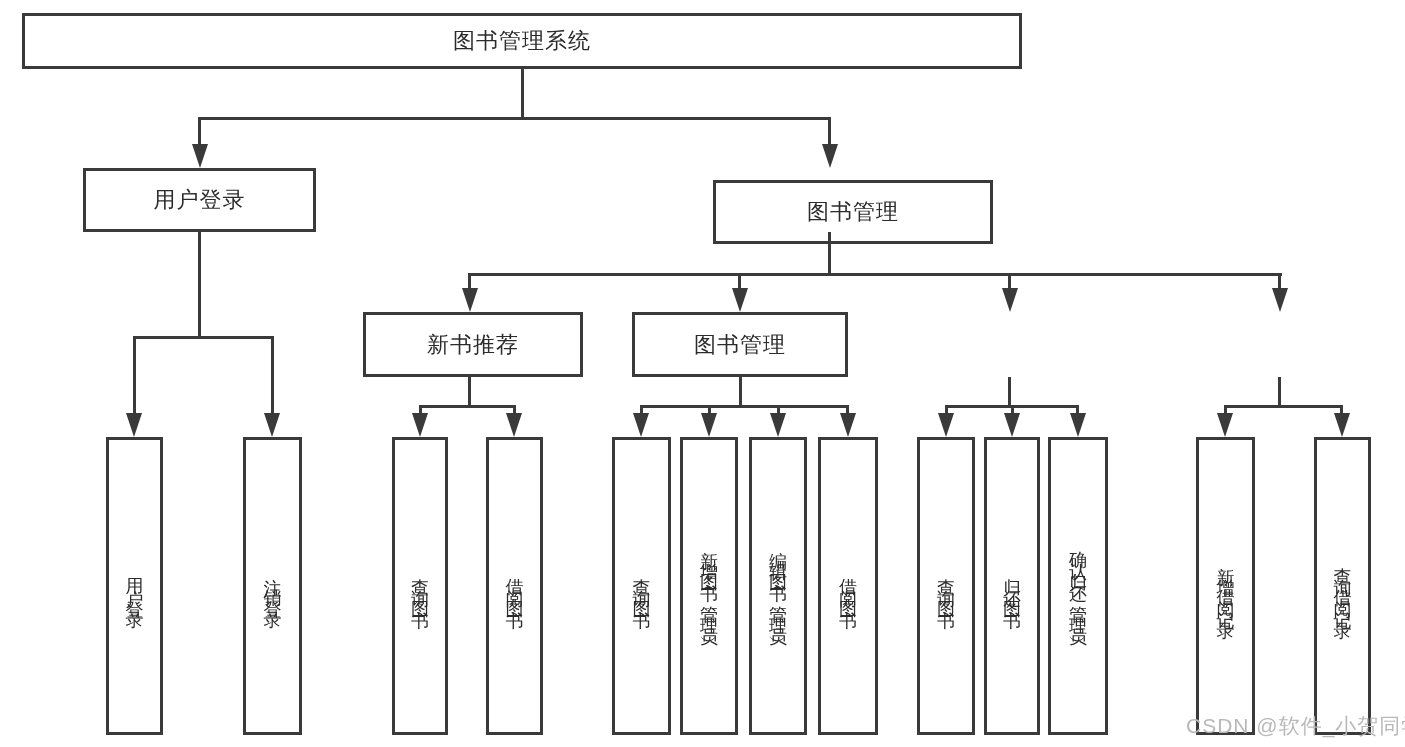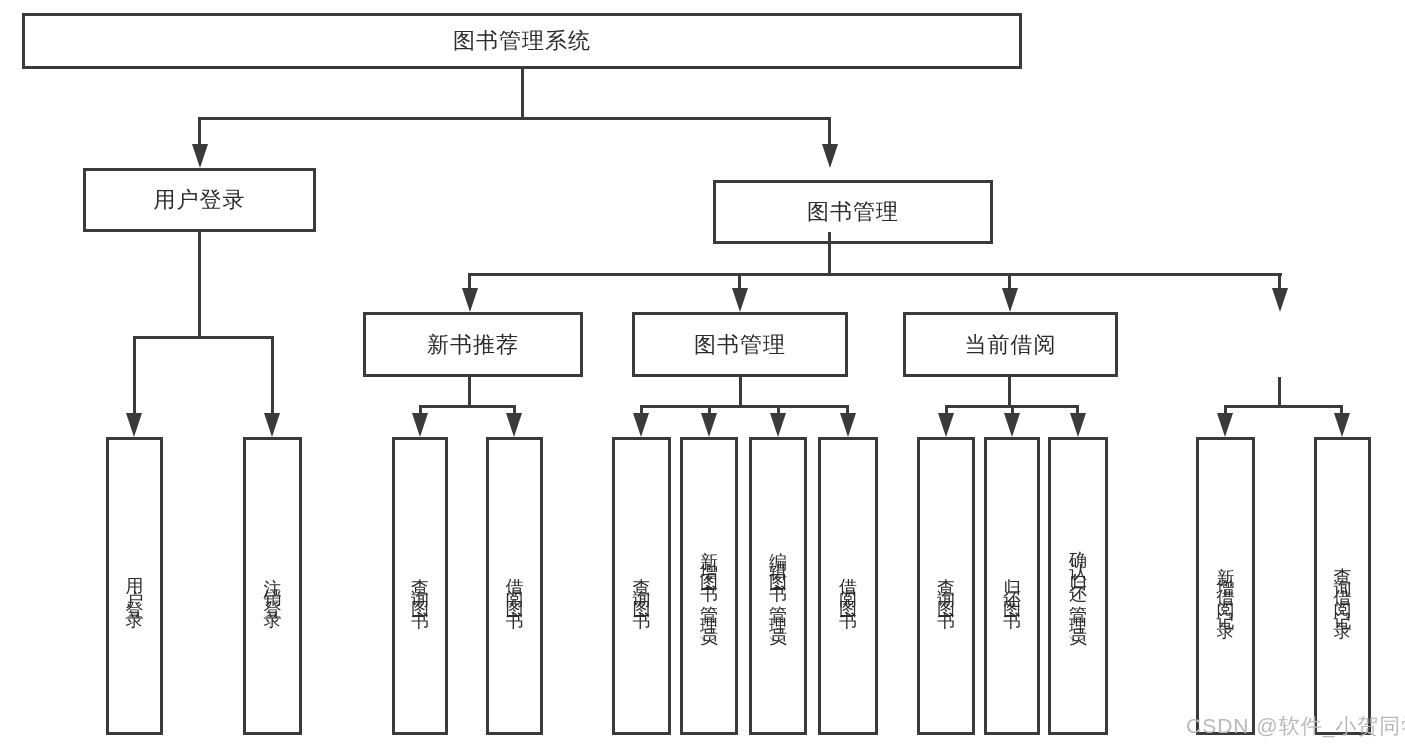--- a/index.html
+++ b/index.html
@@ -94,21 +94,20 @@
   <div class="arrow" style="left:462px; top:288px;"></div>
   <div class="vline" style="left:738px; top:273px; height:17px;"></div>
   <div class="arrow" style="left:732px; top:288px;"></div>
   <div class="vline" style="left:1008px; top:273px; height:17px;"></div>
   <div class="arrow" style="left:1002px; top:288px;"></div>
   <div class="vline" style="left:1278px; top:273px; height:17px;"></div>
   <div class="arrow" style="left:1272px; top:288px;"></div>
 
   <div class="box" style="left:363px; top:312px; width:220px; height:65px;">新书推荐</div>
   <div class="box" style="left:632px; top:312px; width:216px; height:65px;">图书管理</div>
-  <div class="box" style="left:903px; top:312px; width:215px; height:65px;">当前借阅</div>
 
   <div class="vline" style="left:468px; top:377px; height:28px;"></div>
   <div class="hline" style="left:419px; top:405px; width:97px;"></div>
   <div class="vline" style="left:419px; top:405px; height:10px;"></div>
   <div class="arrow" style="left:412px; top:413px;"></div>
   <div class="vline" style="left:513px; top:405px; height:10px;"></div>
   <div class="arrow" style="left:506px; top:413px;"></div>
 
   <div class="vline" style="left:739px; top:377px; height:28px;"></div>
   <div class="hline" style="left:640px; top:405px; width:209px;"></div>

